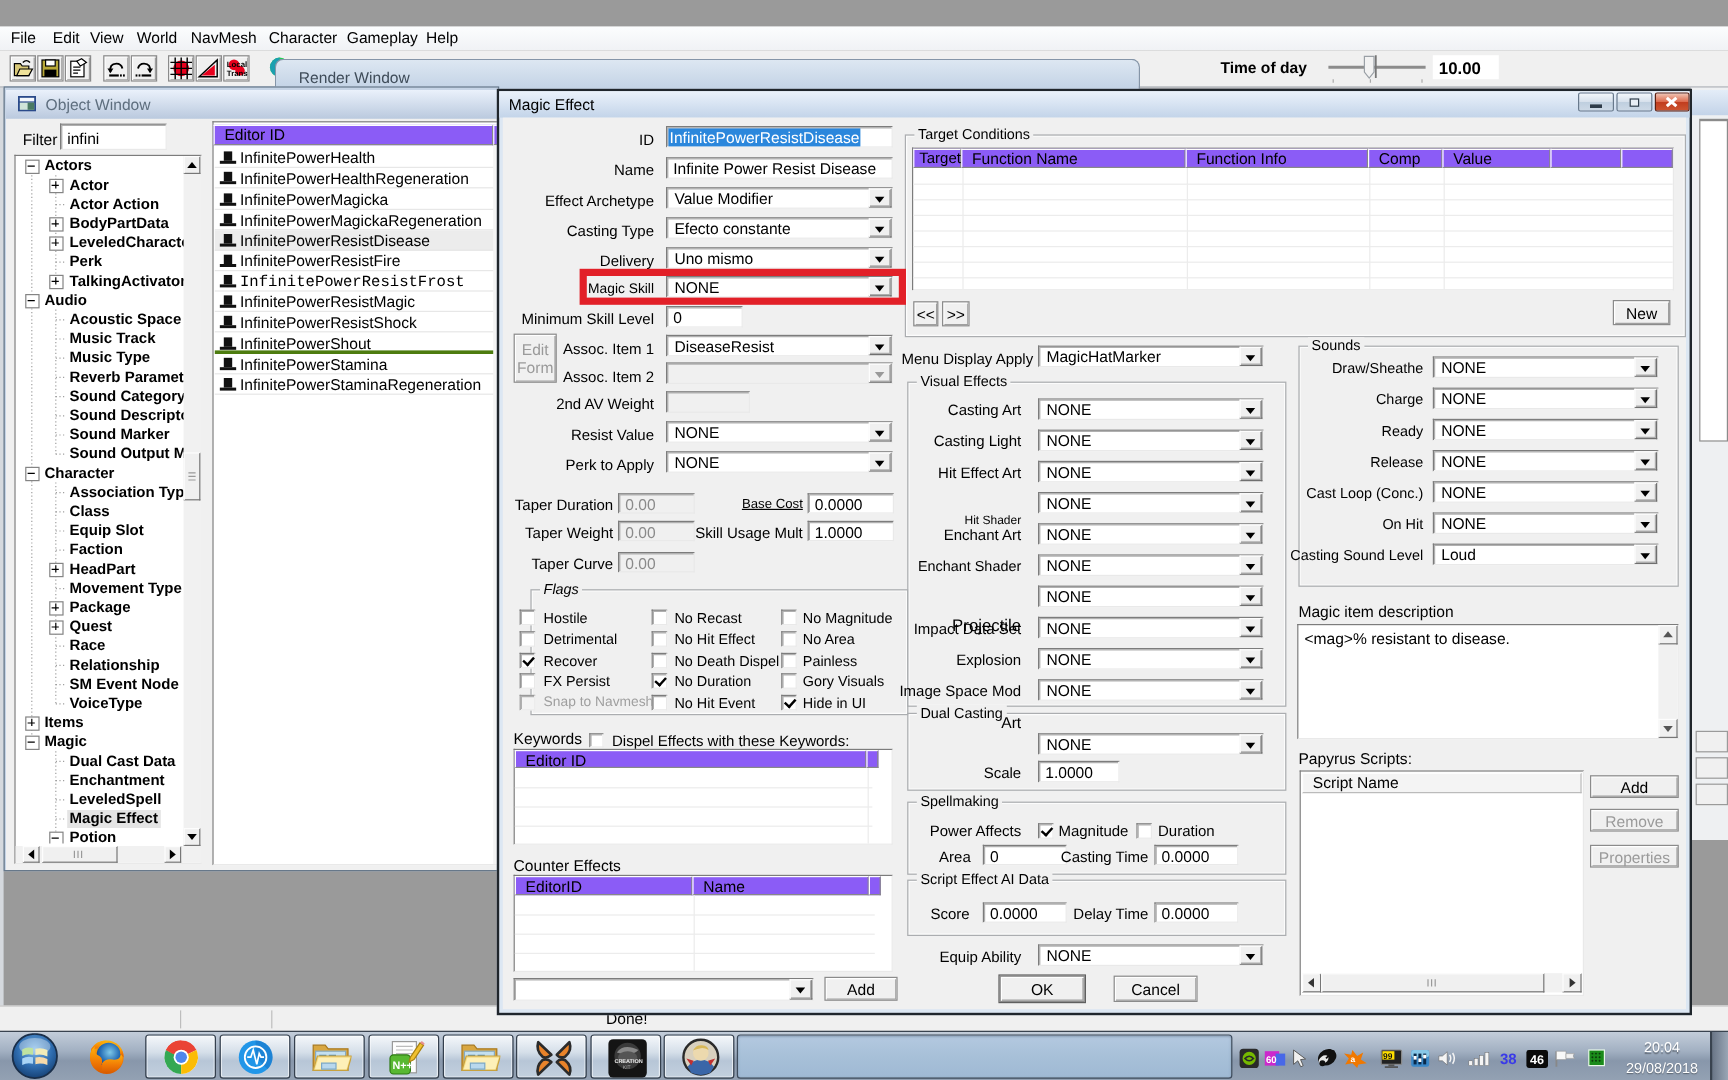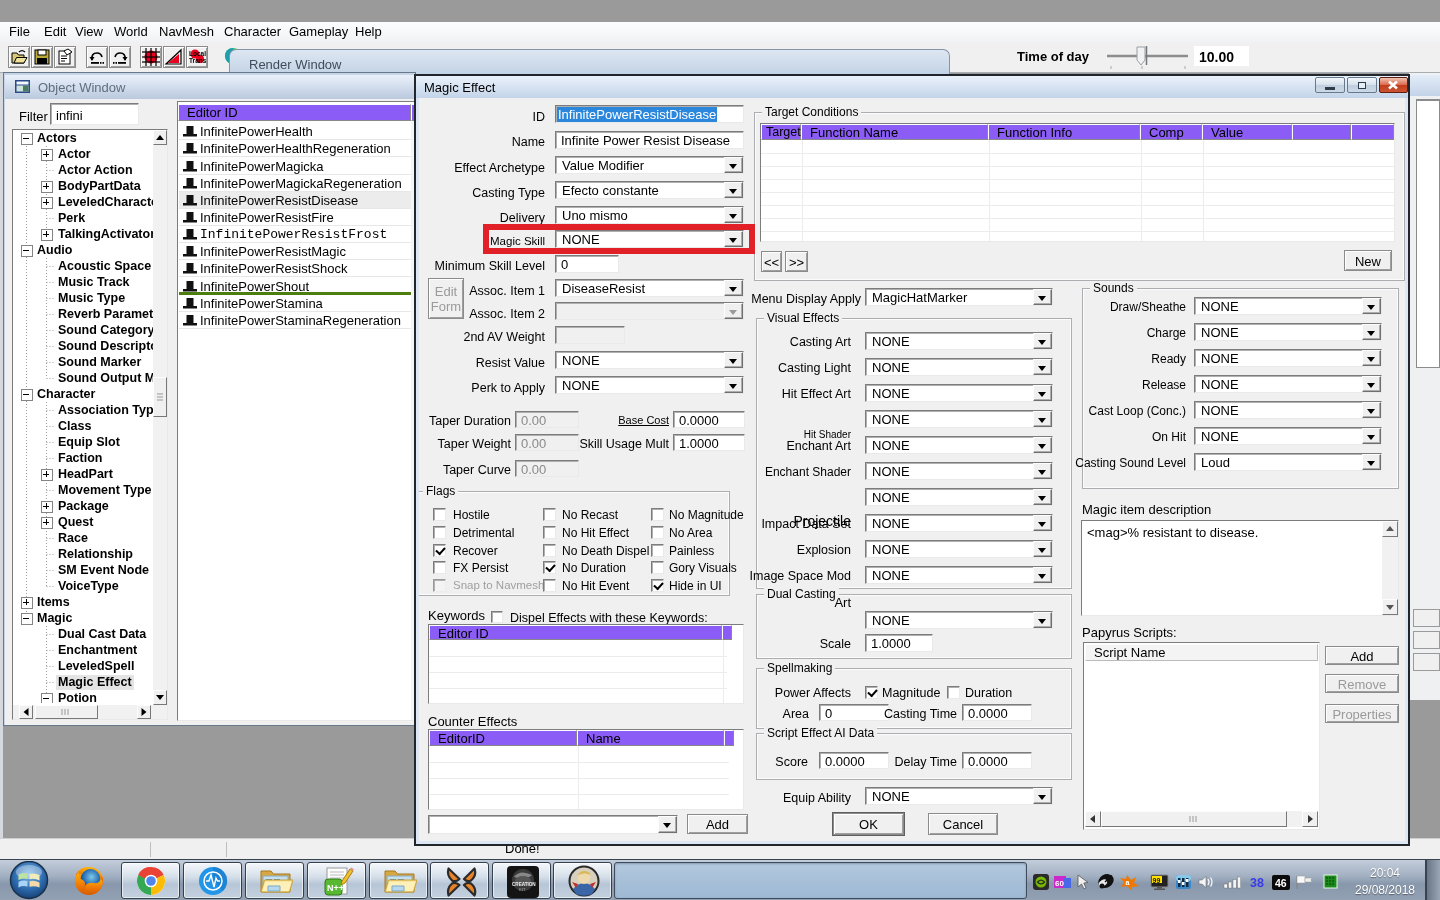--- a/index.html
+++ b/index.html
@@ -451,21 +451,21 @@
 <div class="lbl lr" style="left:-13px;top:340px;width:110px;font-size:12.5px;">Taper Duration</div>
 <div class="fld dis" style="left:101px;top:337px;width:64px;height:17px;">0.00</div>
 <div class="lbl lr" style="left:165px;top:340px;width:90px;font-size:11px;text-decoration:underline;">Base Cost</div>
 <div class="fld" style="left:259px;top:337px;width:72px;height:17px;">0.0000</div>
 <div class="lbl lr" style="left:-13px;top:363px;width:110px;font-size:12.5px;">Taper Weight</div>
 <div class="fld dis" style="left:101px;top:360px;width:64px;height:17px;">0.00</div>
 <div class="lbl lr" style="left:145px;top:363px;width:110px;font-size:12.5px;">Skill Usage Mult</div>
 <div class="fld" style="left:259px;top:360px;width:72px;height:17px;">1.0000</div>
 <div class="lbl lr" style="left:-13px;top:389px;width:110px;font-size:12.5px;">Taper Curve</div>
 <div class="fld dis" style="left:101px;top:386px;width:64px;height:17px;">0.00</div>
-<div class="grp" style="left:1px;top:417px;width:315px;height:105px;">
+<div class="grp" style="left:28px;top:417px;width:315px;height:105px;font-style:italic;">
             <span>Flags</span>
           </div>
 <div class="ck" style="left:19px;top:434px;"></div>
 <div class="lbl" style="left:39px;top:434px;font-size:12px">Hostile</div>
 <div class="ck" style="left:129px;top:434px;"></div>
 <div class="lbl" style="left:148px;top:434px;font-size:12px">No Recast</div>
 <div class="ck" style="left:237px;top:434px;"></div>
 <div class="lbl" style="left:255px;top:434px;font-size:12px">No Magnitude</div>
 <div class="ck" style="left:19px;top:452px;"></div>
 <div class="lbl" style="left:39px;top:452px;font-size:12px">Detrimental</div>

